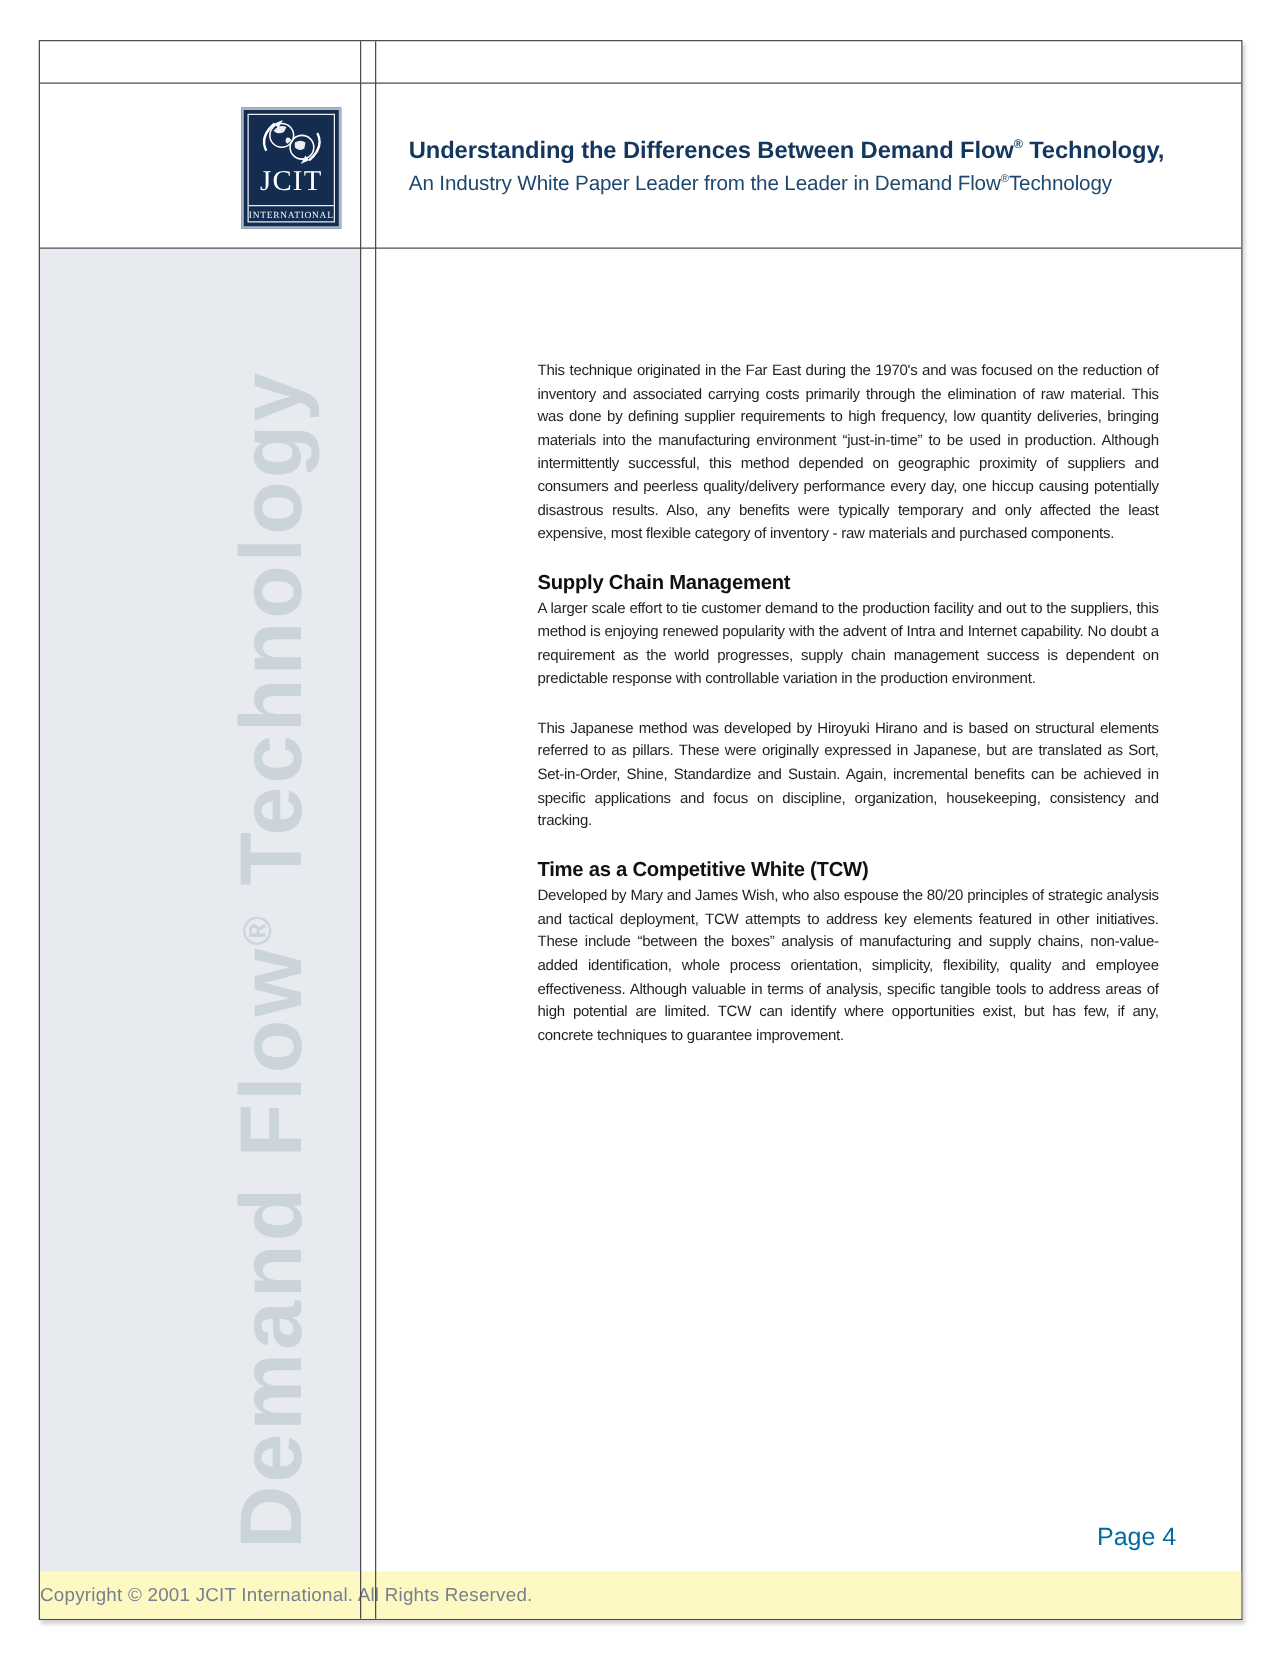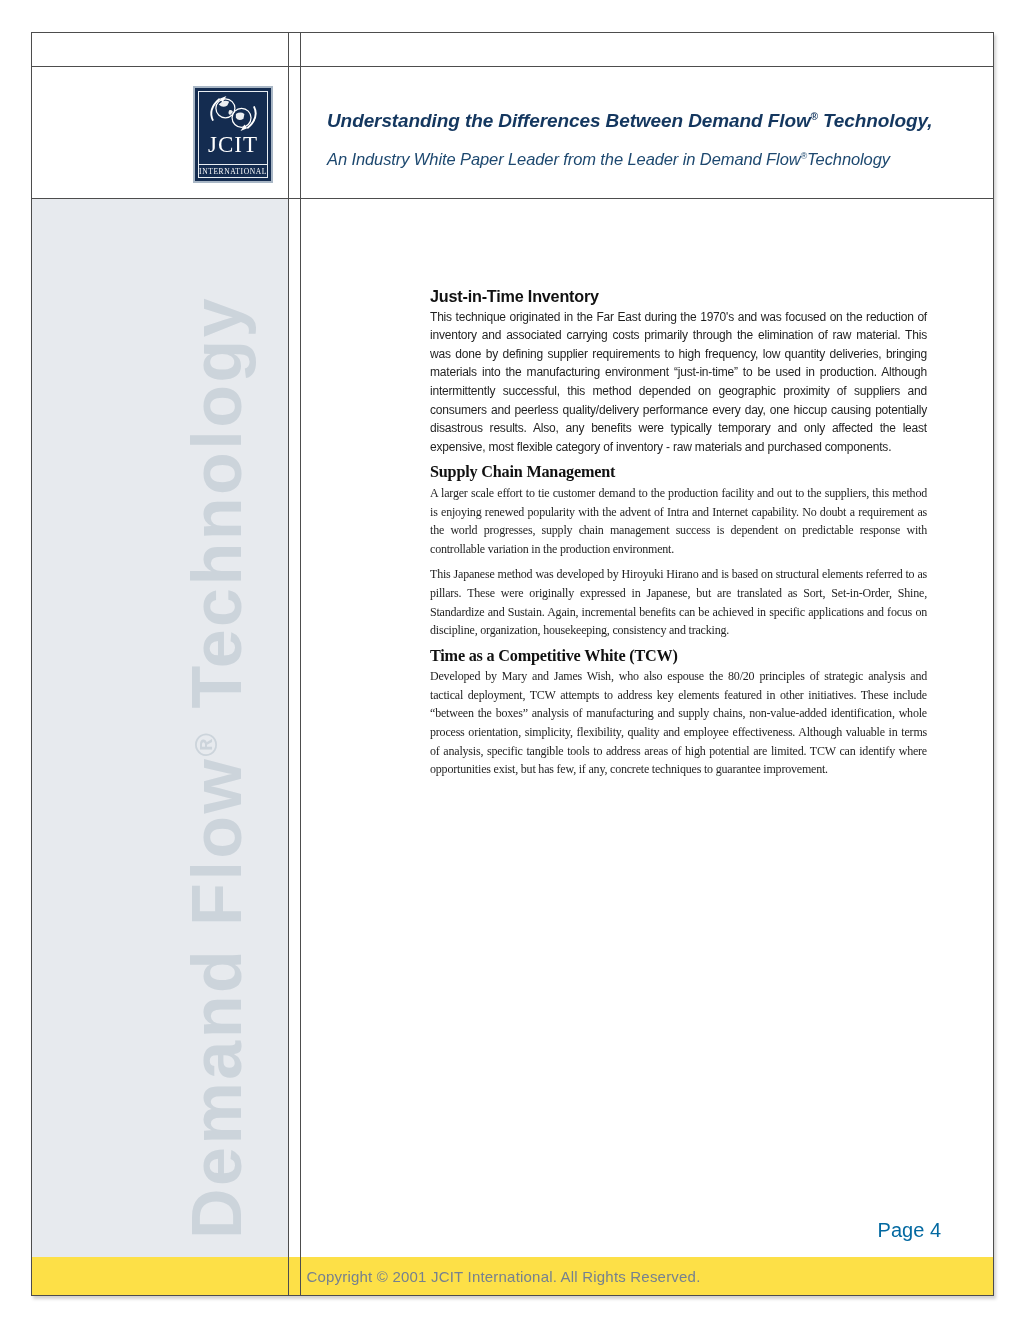--- a/index.html
+++ b/index.html
@@ -43,67 +43,67 @@
   }
   .logo-intl {
     margin-top:auto; width:100%;
     border-top:1px solid #e9eef3;
     font-family:"Liberation Serif", serif;
     color:#ffffff; font-size:7.5px; letter-spacing:0.6px;
     text-align:center; padding:2px 0 1px;
     white-space:nowrap;
   }
   
-  .title-block { position:absolute; left:295px; top:77px; width:660px;font-style:italic; }
+  .title-block { position:absolute; left:295px; top:77px; width:660px; }
   .doc-title {
     color:#14375f; font-weight:bold;
     font-size:19px; line-height:22.5px; letter-spacing:-0.1px;
   }
   .doc-title .reg { font-size:10px; vertical-align:super; line-height:0; }
   .doc-subtitle {
-    color:#1d486f; font-size:16.5px; line-height:20px; margin-top:16px; letter-spacing:-0.1px;
+    color:#1d486f; font-size:16.5px; line-height:20px; margin-top:4px; letter-spacing:-0.1px;
   }
   .doc-subtitle .reg { font-size:9px; vertical-align:super; line-height:0; }
   
   .sidebar {
     position:absolute; left:0; top:166px; width:256px; height:1059px;
     background:#e7eaee; overflow:hidden;
   }
   .watermark {
     position:absolute; left:150px; top:1040px;
     transform-origin:0 0; transform:rotate(-90deg);
     white-space:nowrap;
     font-weight:bold; font-size:70px; line-height:70px; letter-spacing:2.5px;
     color:#ccd4db;
   }
   .watermark .wreg { font-size:32px; vertical-align:super; line-height:0; }
   
   .content {
     position:absolute; left:398px; top:254px; width:497px;
     color:#1f1f1f;
   }
-  .content section + section { margin-top:7px;font-family:Liberation Serif, serif; }
+  .content section + section { margin-top:21px; }
   .content h3 {
     margin:0 0 2px 0; font-size:16.2px; line-height:18.6px;
     color:#111111; letter-spacing:-0.2px;
   }
   .content p {
     margin:0; font-size:12px; line-height:18.6px;
     letter-spacing:-0.2px;
     text-align:justify;
   }
   .page-number {
     position:absolute; top:1186px; right:52px;
     font-size:20px; color:#0369a1;
   }
   
   .footer-bar {
     position:absolute; left:0; right:0; bottom:0; height:38px;
-    background:#fde047;
-    display:flex; align-items:center; justify-content:center;
+    background:#fef9c3;
+    display:flex; align-items:center; justify-content:flex-start;
     padding-right:18px; z-index:5;
   }
   .footer-text { color:#76818f; font-size:15px; letter-spacing:0.2px; }
 </style>
 </head>
 <body>
 
 <div class="frame">
 
   <div class="hline strip-line"></div>
@@ -140,21 +140,20 @@
     <div class="doc-title"><span>Understanding the Differences Between Demand Flow</span><span class="reg">®</span><span> Technology,</span><br></div>
     <div class="doc-subtitle"><span>An Industry White Paper Leader from the Leader in Demand Flow</span><span class="reg">®</span><span>Technology</span></div>
   </div>
 
   <div class="sidebar">
     <div class="watermark"><span>Demand Flow</span><span class="wreg">®</span><span> Technology</span></div>
   </div>
 
   <div class="content">
     <section>
-      <h3>Just-in-Time Inventory</h3>
       <p>This technique originated in the Far East during the 1970's and was focused on the reduction of inventory and associated carrying costs primarily through the elimination of raw material. This was done by defining supplier requirements to high frequency, low quantity deliveries, bringing materials into the manufacturing environment “just-in-time” to be used in production. Although intermittently successful, this method depended on geographic proximity of suppliers and consumers and peerless quality/delivery performance every day, one hiccup causing potentially disastrous results. Also, any benefits were typically temporary and only affected the least expensive, most flexible category of inventory - raw materials and purchased components.</p>
     </section>
     <section>
       <h3>Supply Chain Management</h3>
       <p>A larger scale effort to tie customer demand to the production facility and out to the suppliers, this method is enjoying renewed popularity with the advent of Intra and Internet capability. No doubt a requirement as the world progresses, supply chain management success is dependent on predictable response with controllable variation in the production environment.</p>
     </section>
     <section>
       <p>This Japanese method was developed by Hiroyuki Hirano and is based on structural elements referred to as pillars. These were originally expressed in Japanese, but are translated as Sort, Set-in-Order, Shine, Standardize and Sustain. Again, incremental benefits can be achieved in specific applications and focus on discipline, organization, housekeeping, consistency and tracking.</p>
     </section>
     <section>

